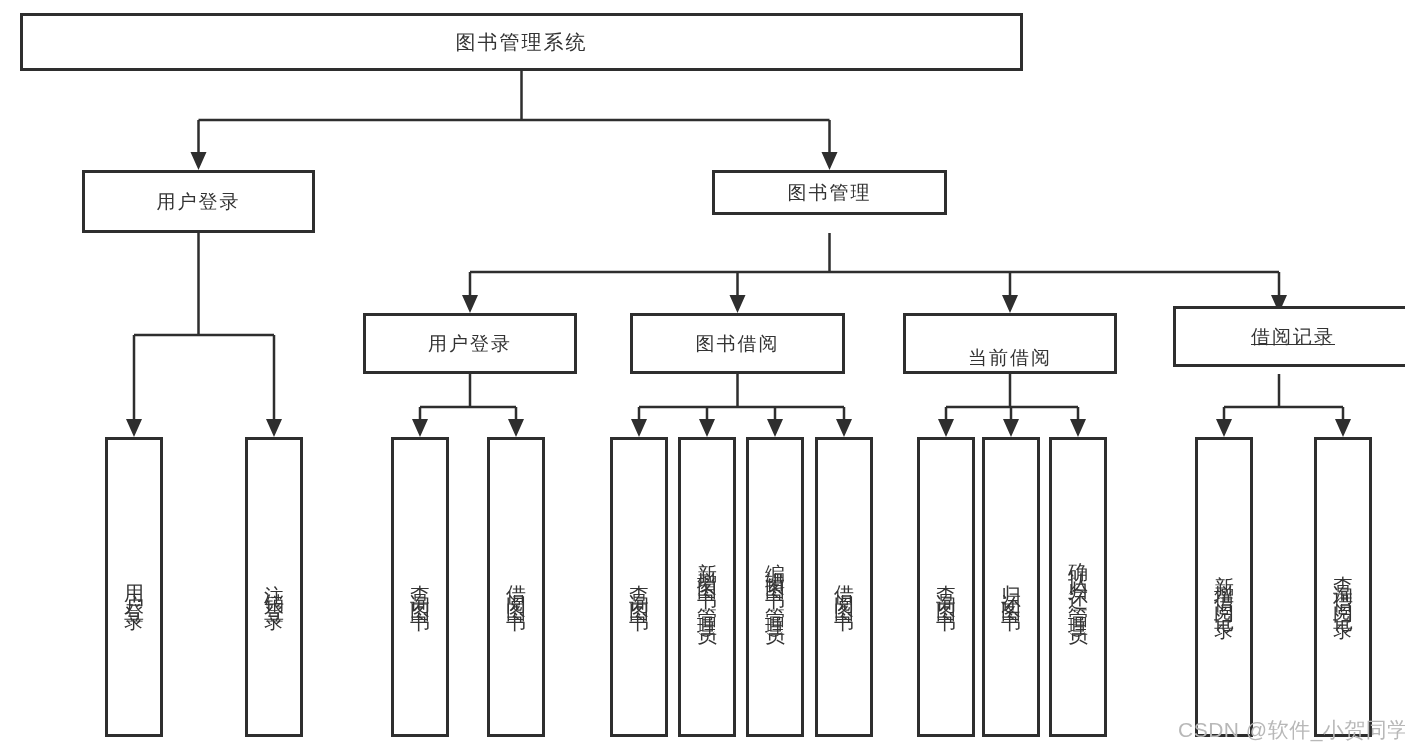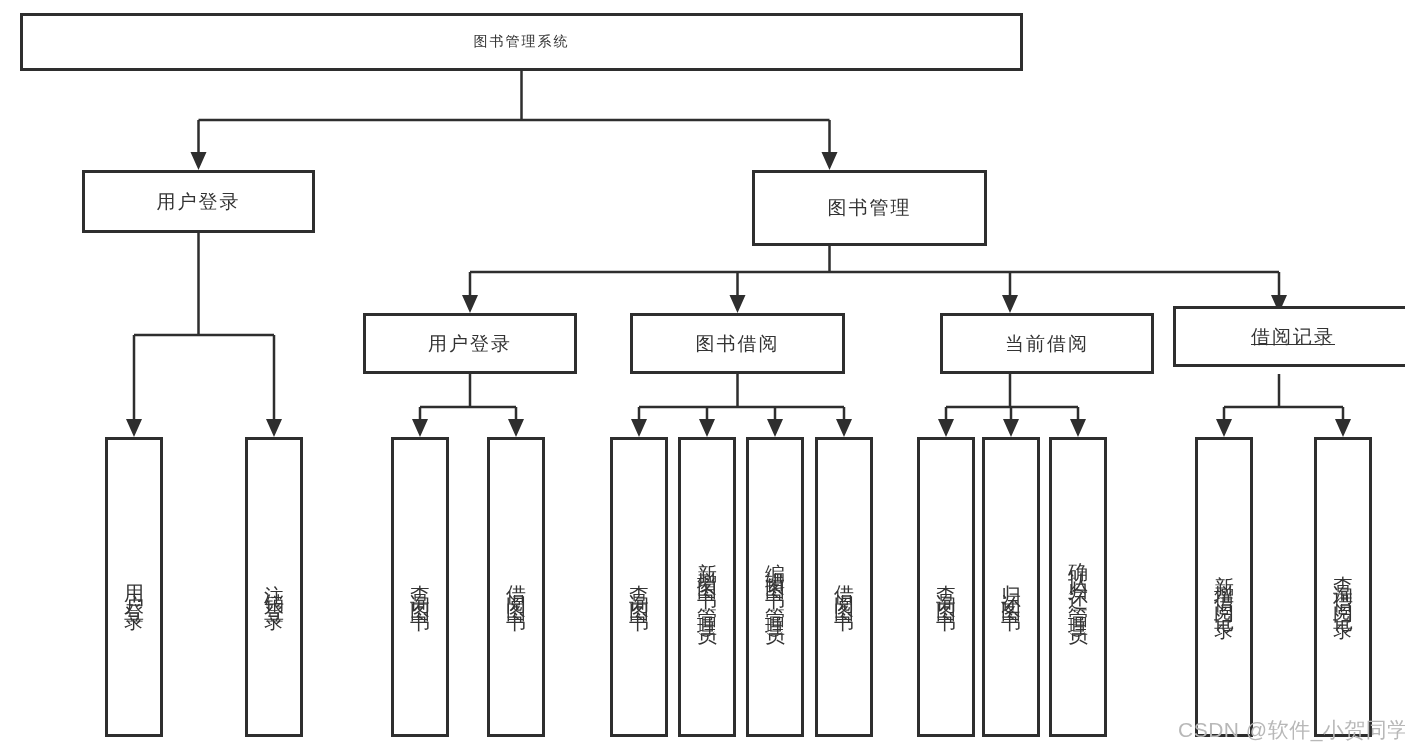--- a/index.html
+++ b/index.html
@@ -15,21 +15,21 @@
   svg.connectors path.line { stroke: var(--line, #2e2e2e); stroke-width: 2.5; fill: none; }
   svg.connectors path.arrowhead { fill: var(--line, #2e2e2e); stroke: none; }
   .node {
     position: absolute; z-index: 1;
     background: var(--background, #fff);
     border: 3px solid var(--line, #2e2e2e);
     display: flex; align-items: center; justify-content: center;
     color: var(--text, #333);
   }
   .hbox { font-size: 19px; letter-spacing: 2px; font-weight: 400; }
-  .root-box { font-size: 14px; font-family: Liberation Mono, monospace; }
+  .root-box { font-size: 20px; font-family: Liberation Mono, monospace; }
   .vbox { font-size: 20px; }
   .vbox .vtext {
     writing-mode: vertical-rl;
     text-orientation: mixed;
     letter-spacing: 9px;
     line-height: 1.05;
     white-space: nowrap;
   }
   .watermark {
     position: absolute; left: 1178px; top: 716px; z-index: 5;
@@ -72,31 +72,31 @@
       M1335 419 L1351 419 L1343 437 Z"></path>
   </svg>
 
   <div class="node hbox root-box" style="left:20px; top:13px; width:1003px; height:58px;">
     <span>图书管理系统</span>
   </div>
 
   <div class="node hbox" style="left:82px; top:170px; width:233px; height:63px;">
     <span>用户登录</span>
   </div>
-  <div class="node hbox" style="left:712px; top:170px; width:235px; height:76px;margin-left:40px;">
+  <div class="node hbox" style="left:712px; top:170px; width:235px; height:45px;">
     <span>图书管理</span>
   </div>
 
   <div class="node hbox" style="left:363px; top:313px; width:214px; height:61px;">
     <span>用户登录</span>
   </div>
   <div class="node hbox" style="left:630px; top:313px; width:215px; height:61px;font-family:Liberation Serif, serif;">
     <span>图书借阅</span>
   </div>
-  <div class="node hbox" style="left:940px; top:313px; width:214px; height:61px;">
+  <div class="node hbox" style="left:903px; top:313px; width:214px; height:61px;align-items:flex-end;">
     <span>当前借阅</span>
   </div>
   <div class="node hbox" style="left:1173px; top:306px; width:240px; height:61px;text-decoration:underline;">
     <span>借阅记录</span>
   </div>
 
   <div class="node vbox" style="left:105px; top:437px; width:58px; height:300px;">
     <span class="vtext">用户登录</span>
   </div>
   <div class="node vbox" style="left:245px; top:437px; width:58px; height:300px;">

